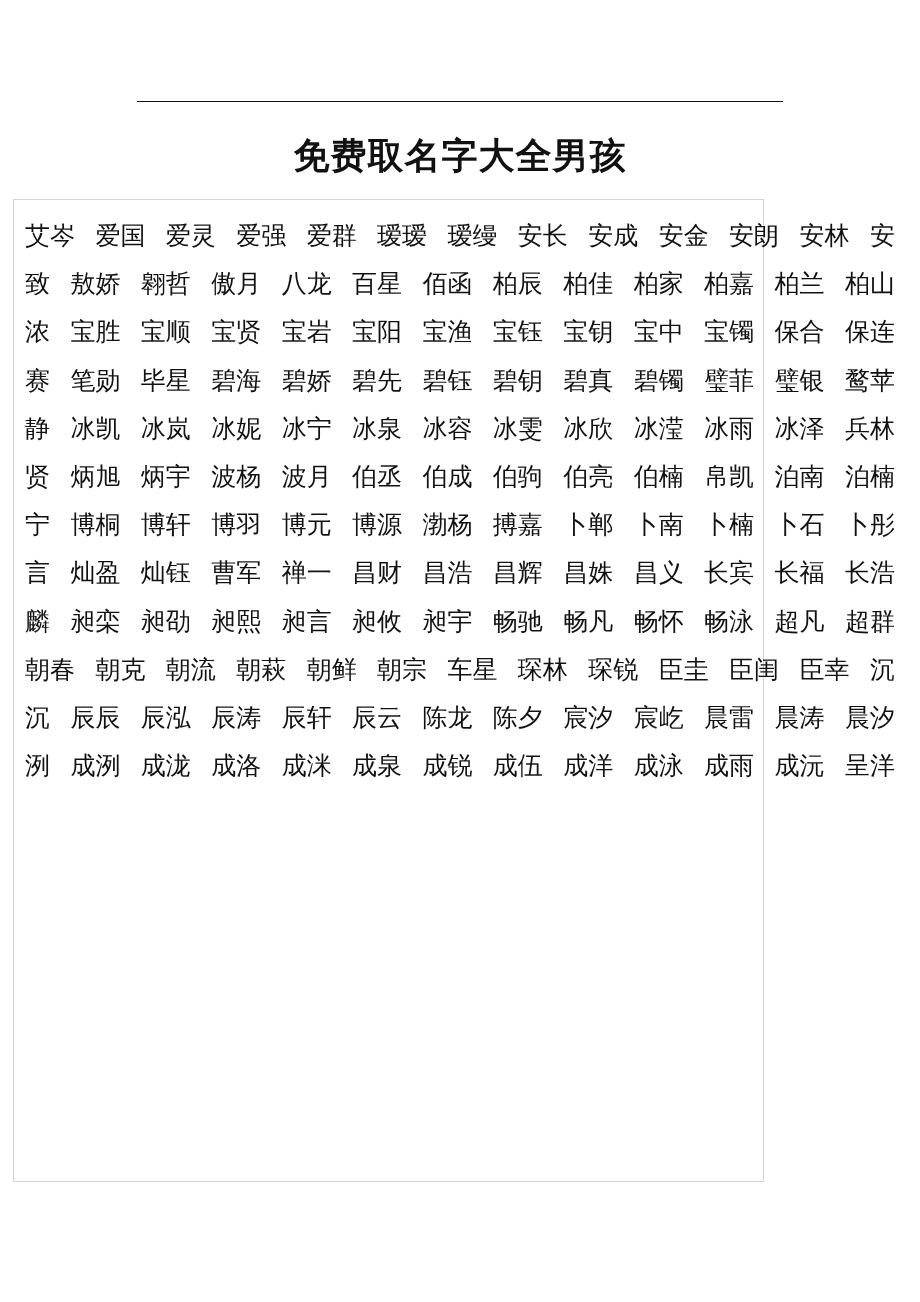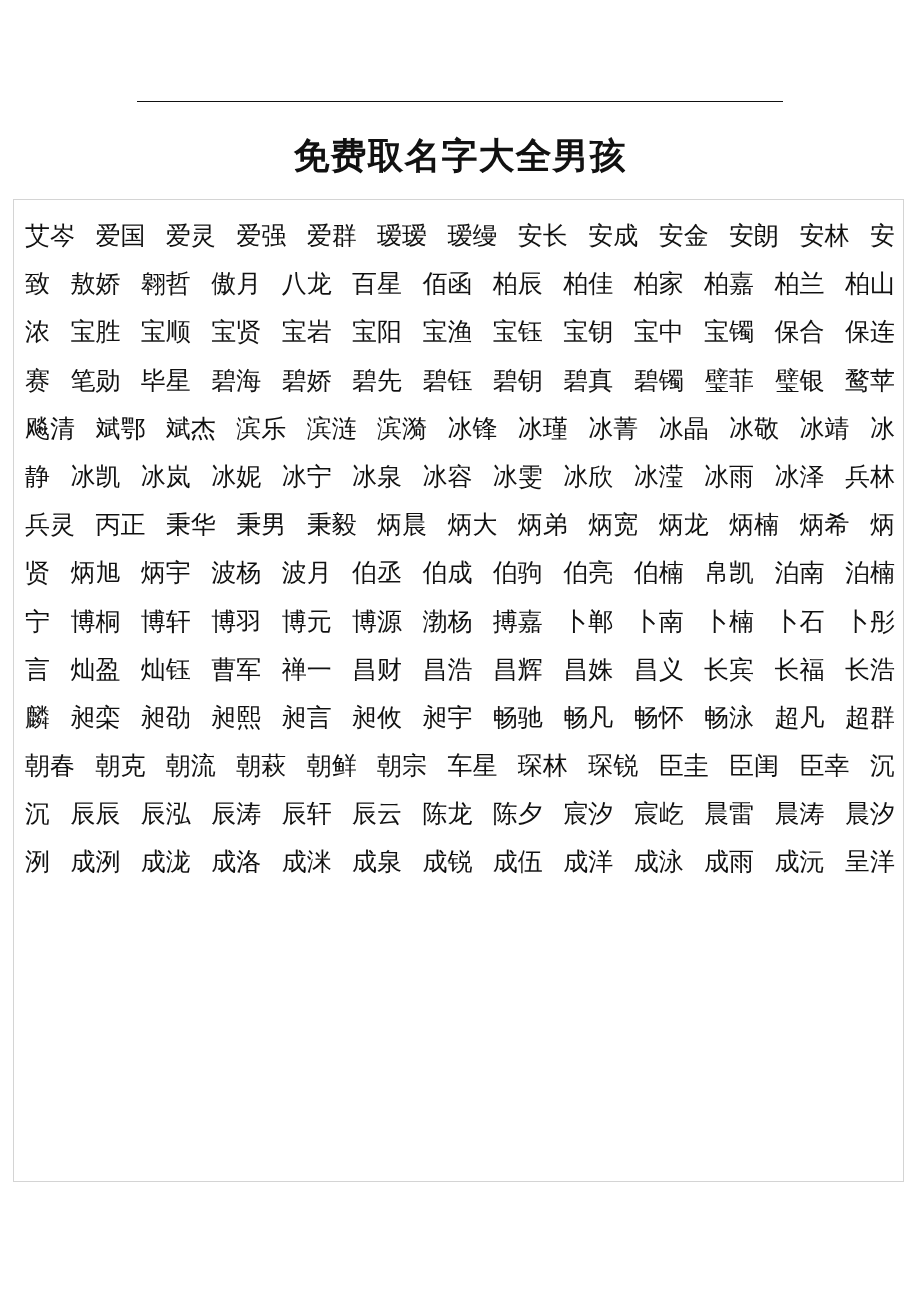--- a/index.html
+++ b/index.html
@@ -33,21 +33,21 @@
       font-size: 36px;
       font-weight: bold;
       letter-spacing: 1px;
       line-height: 48px;
       color: #111111;
     }
     .names-box {
       position: absolute;
       left: 13px;
       top: 199px;
-      width: 891px;
+      width: 751px;
       height: 983px;
       border: 1px solid #d4d4d4;
       box-sizing: border-box;
     }
     .names-text {
       position: absolute;
       left: 11px;
       top: 12px;
       width: 870px;
       font-size: 25px;
@@ -130,65 +130,35 @@
         <span>碧先</span>
         <span>碧钰</span>
         <span>碧钥</span>
         <span>碧真</span>
         <span>碧镯</span>
         <span>璧菲</span>
         <span>璧银</span>
         <span>鹜苹</span>
       </div>
       <div class="name-line">
-        <span>飚清</span>
-        <span>斌鄂</span>
-        <span>斌杰</span>
-        <span>滨乐</span>
-        <span>滨涟</span>
-        <span>滨漪</span>
-        <span>冰锋</span>
-        <span>冰瑾</span>
-        <span>冰菁</span>
-        <span>冰晶</span>
-        <span>冰敬</span>
-        <span>冰靖</span>
-        <span>冰</span>
-      </div>
-      <div class="name-line">
         <span>静</span>
         <span>冰凯</span>
         <span>冰岚</span>
         <span>冰妮</span>
         <span>冰宁</span>
         <span>冰泉</span>
         <span>冰容</span>
         <span>冰雯</span>
         <span>冰欣</span>
         <span>冰滢</span>
         <span>冰雨</span>
         <span>冰泽</span>
         <span>兵林</span>
       </div>
       <div class="name-line">
-        <span>兵灵</span>
-        <span>丙正</span>
-        <span>秉华</span>
-        <span>秉男</span>
-        <span>秉毅</span>
-        <span>炳晨</span>
-        <span>炳大</span>
-        <span>炳弟</span>
-        <span>炳宽</span>
-        <span>炳龙</span>
-        <span>炳楠</span>
-        <span>炳希</span>
-        <span>炳</span>
-      </div>
-      <div class="name-line">
         <span>贤</span>
         <span>炳旭</span>
         <span>炳宇</span>
         <span>波杨</span>
         <span>波月</span>
         <span>伯丞</span>
         <span>伯成</span>
         <span>伯驹</span>
         <span>伯亮</span>
         <span>伯楠</span>

